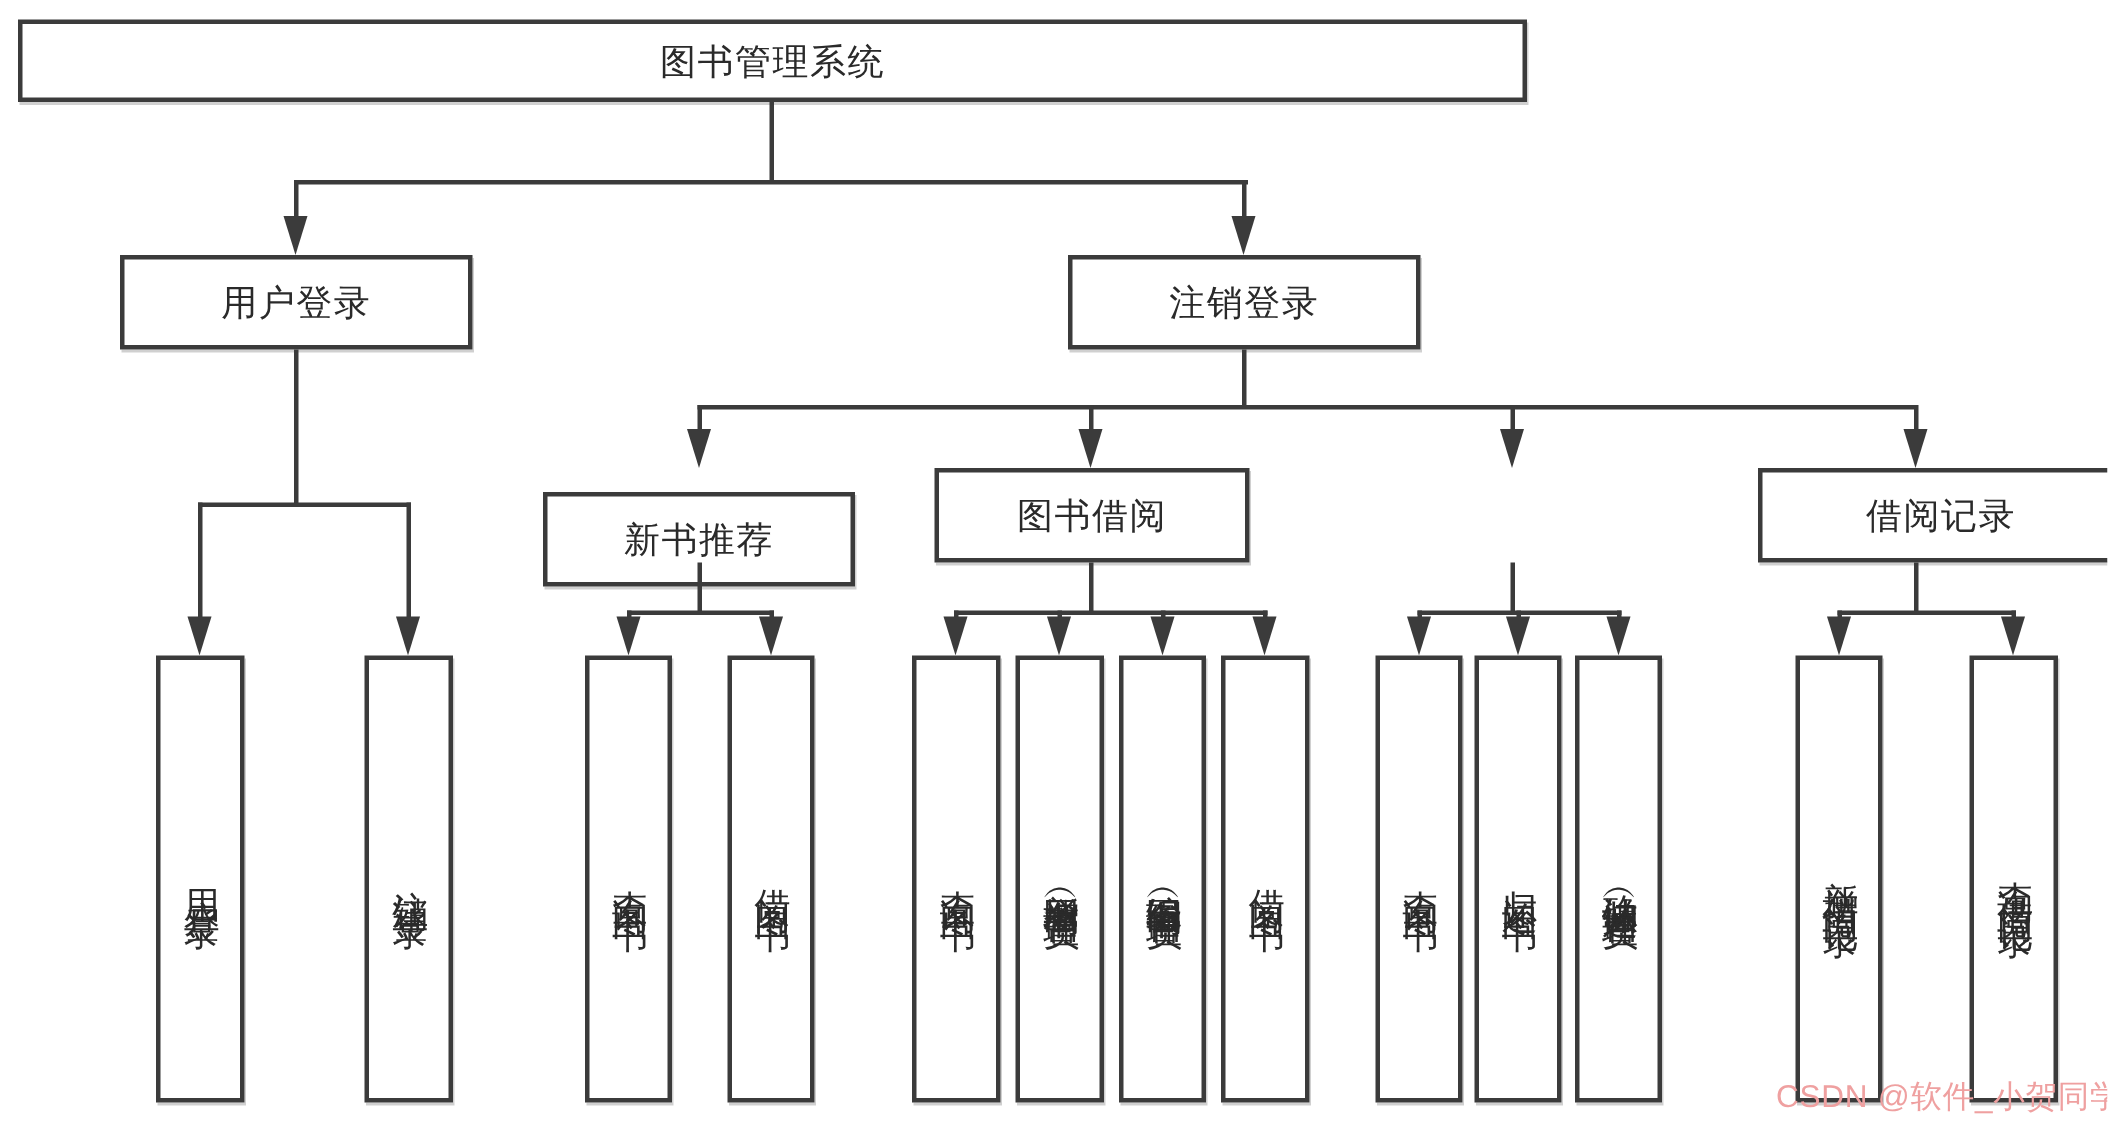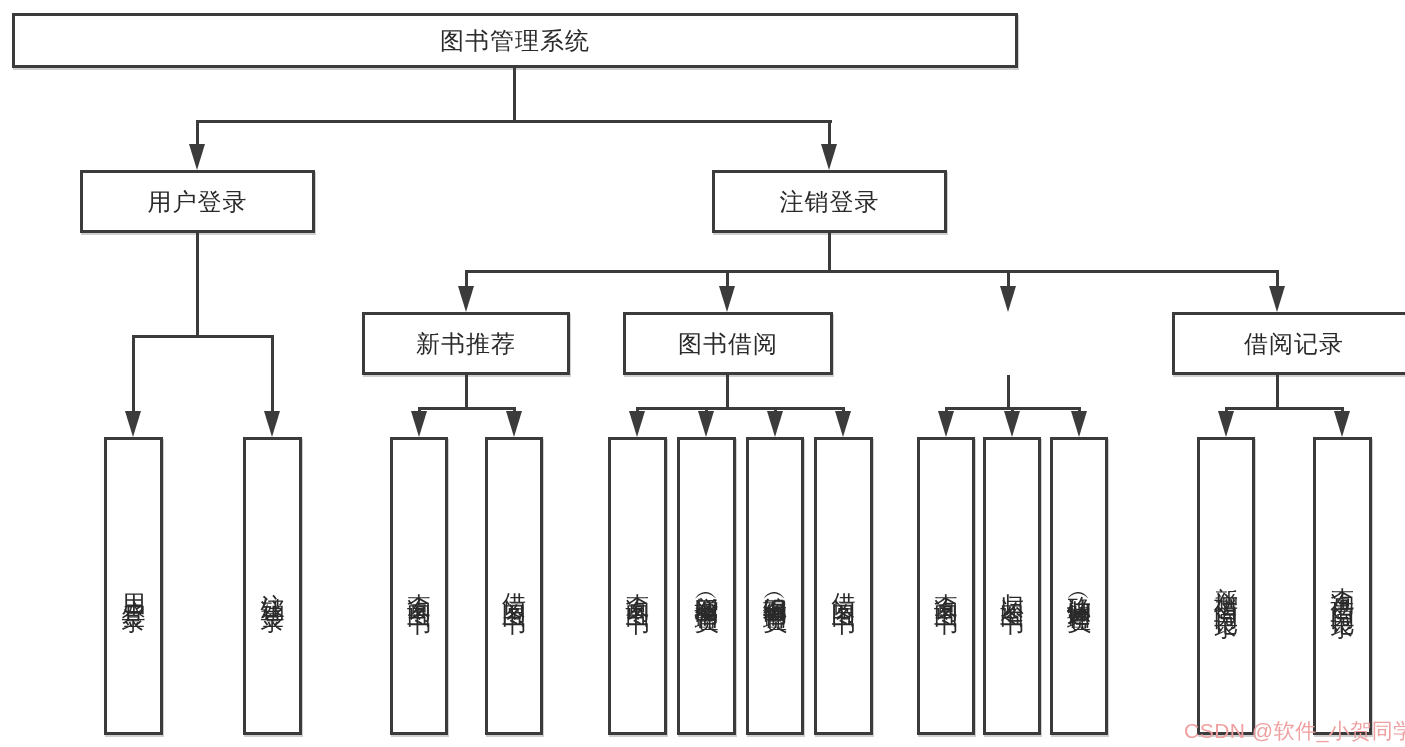--- a/index.html
+++ b/index.html
@@ -65,21 +65,21 @@
   <div class="hline" style="left:465px;top:270px;width:813px"></div>
   <div class="vline" style="left:465px;top:270px;height:18px"></div>
   <div class="arrow" style="left:458px;top:286px"></div>
   <div class="vline" style="left:726px;top:270px;height:18px"></div>
   <div class="arrow" style="left:719px;top:286px"></div>
   <div class="vline" style="left:1007px;top:270px;height:18px"></div>
   <div class="arrow" style="left:1000px;top:286px"></div>
   <div class="vline" style="left:1276px;top:270px;height:18px"></div>
   <div class="arrow" style="left:1269px;top:286px"></div>
 
-  <div class="box hbox" style="left:362px;top:312px;width:208px;height:63px">
+  <div class="box hbox" style="left:362px;top:328px;width:208px;height:63px">
     <span>新书推荐</span>
   </div>
   <div class="box hbox" style="left:623px;top:312px;width:210px;height:63px">
     <span>图书借阅</span>
   </div>
   <div class="box hbox" style="left:1172px;top:312px;width:244px;height:63px">
     <span>借阅记录</span>
   </div>
 
   <div class="vline" style="left:465px;top:375px;height:34px"></div>

